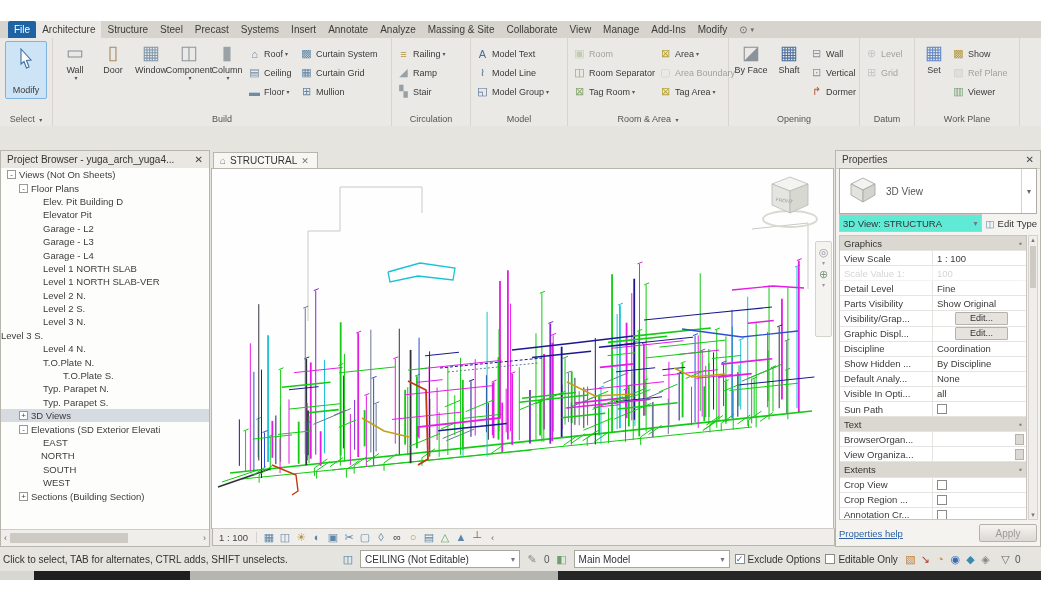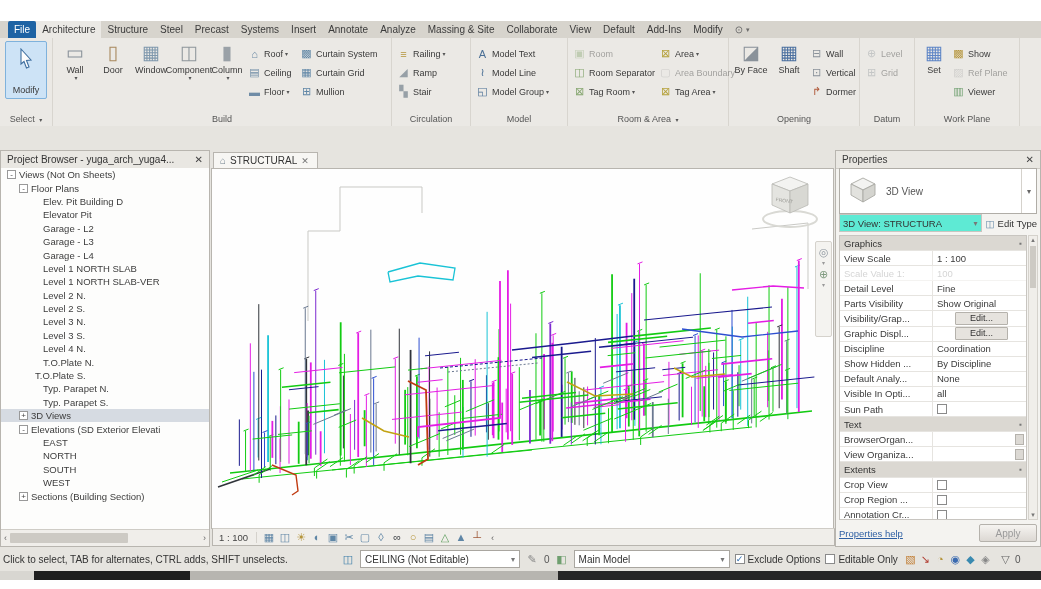--- a/index.html
+++ b/index.html
@@ -152,21 +152,21 @@
         <div class="tab">Annotate</div>
 
         <div class="tab">Analyze</div>
 
         <div class="tab">Massing &amp; Site</div>
 
         <div class="tab">Collaborate</div>
 
         <div class="tab">View</div>
 
-        <div class="tab">Default</div>
+        <div class="tab">Manage</div>
 
         <div class="tab">Add-Ins</div>
 
         <div class="tab">Modify</div>
       </div>
     <div class="tabbar-extra">
       <span>⊙</span>
       <span style="font-size:7px;">▾</span>
     </div>
   </div>
@@ -517,37 +517,37 @@
           <div class="titem" style="padding-left: 42px;">
 
             <span class="tlabel">Level 2 S.</span>
           </div>
 
           <div class="titem" style="padding-left: 42px;">
 
             <span class="tlabel">Level 3 N.</span>
           </div>
 
-          <div class="titem" style="padding-left: 42px;">
+          <div class="titem" style="">
 
             <span class="tlabel">Level 3 S.</span>
           </div>
 
           <div class="titem" style="padding-left: 42px;">
 
             <span class="tlabel">Level 4 N.</span>
           </div>
 
 
           <div class="titem" style="padding-left: 42px;">
 
             <span class="tlabel">T.O.Plate N.</span>
           </div>
 
-          <div class="titem" style="padding-left: 34px;">
+          <div class="titem" style="padding-left: 62px;">
 
             <span class="tlabel">T.O.Plate S.</span>
           </div>
 
           <div class="titem" style="padding-left: 42px;">
 
             <span class="tlabel">Typ. Parapet N.</span>
           </div>
 
           <div class="titem" style="padding-left: 42px;">
@@ -563,21 +563,21 @@
           <div class="titem" style="padding-left: 18px;">
             <span class="texp">-</span>
             <span class="tlabel">Elevations (SD Exterior Elevati</span>
           </div>
 
           <div class="titem" style="padding-left: 42px;">
 
             <span class="tlabel">EAST</span>
           </div>
 
-          <div class="titem" style="padding-left: 42px;">
+          <div class="titem" style="padding-left: 28px; margin-left: 12px;">
 
             <span class="tlabel">NORTH</span>
           </div>
 
           <div class="titem" style="padding-left: 42px;">
 
             <span class="tlabel">SOUTH</span>
           </div>
 
           <div class="titem" style="padding-left: 42px;">

